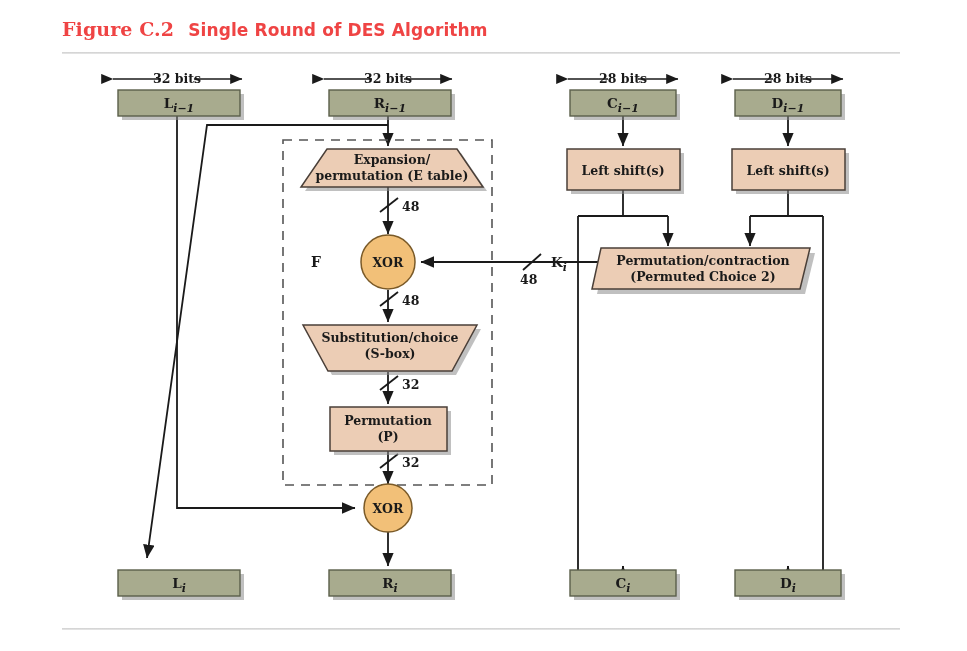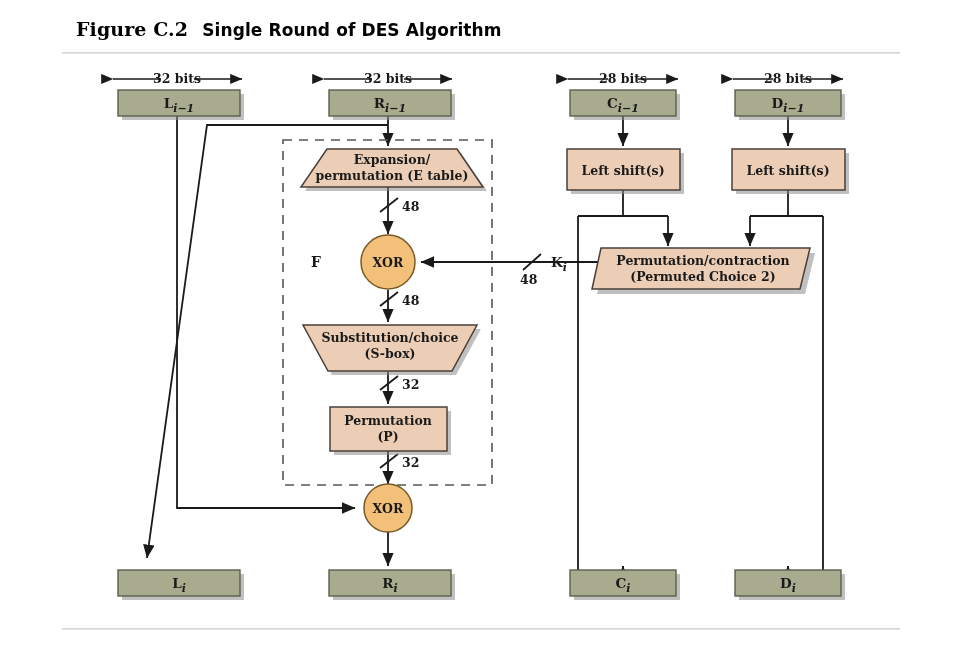--- a/index.html
+++ b/index.html
@@ -7,25 +7,25 @@
   body{
     width:967px;height:651px;
     background:#ffffff;
     font-family:"Liberation Serif", serif;
     overflow:hidden;
   }
   .page{position:relative;width:967px;height:651px;background:#fff;}
 
   .fig-caption{
     position:absolute;
-    left:76px;top:18px;
+    left:62px;top:18px;
     font-family:"DejaVu Serif", serif;
     font-weight:700;
     font-size:19px;
-    color:#000000;
+    color:#ef4444;
     letter-spacing:0.1px;
     white-space:nowrap;
   }
   .fig-caption .num{ font-family:"DejaVu Serif", serif; }
   .fig-caption .ttl{
     font-family:"DejaVu Sans", sans-serif;
     font-weight:700;
     font-size:17px;
     margin-left:14px;
   }

